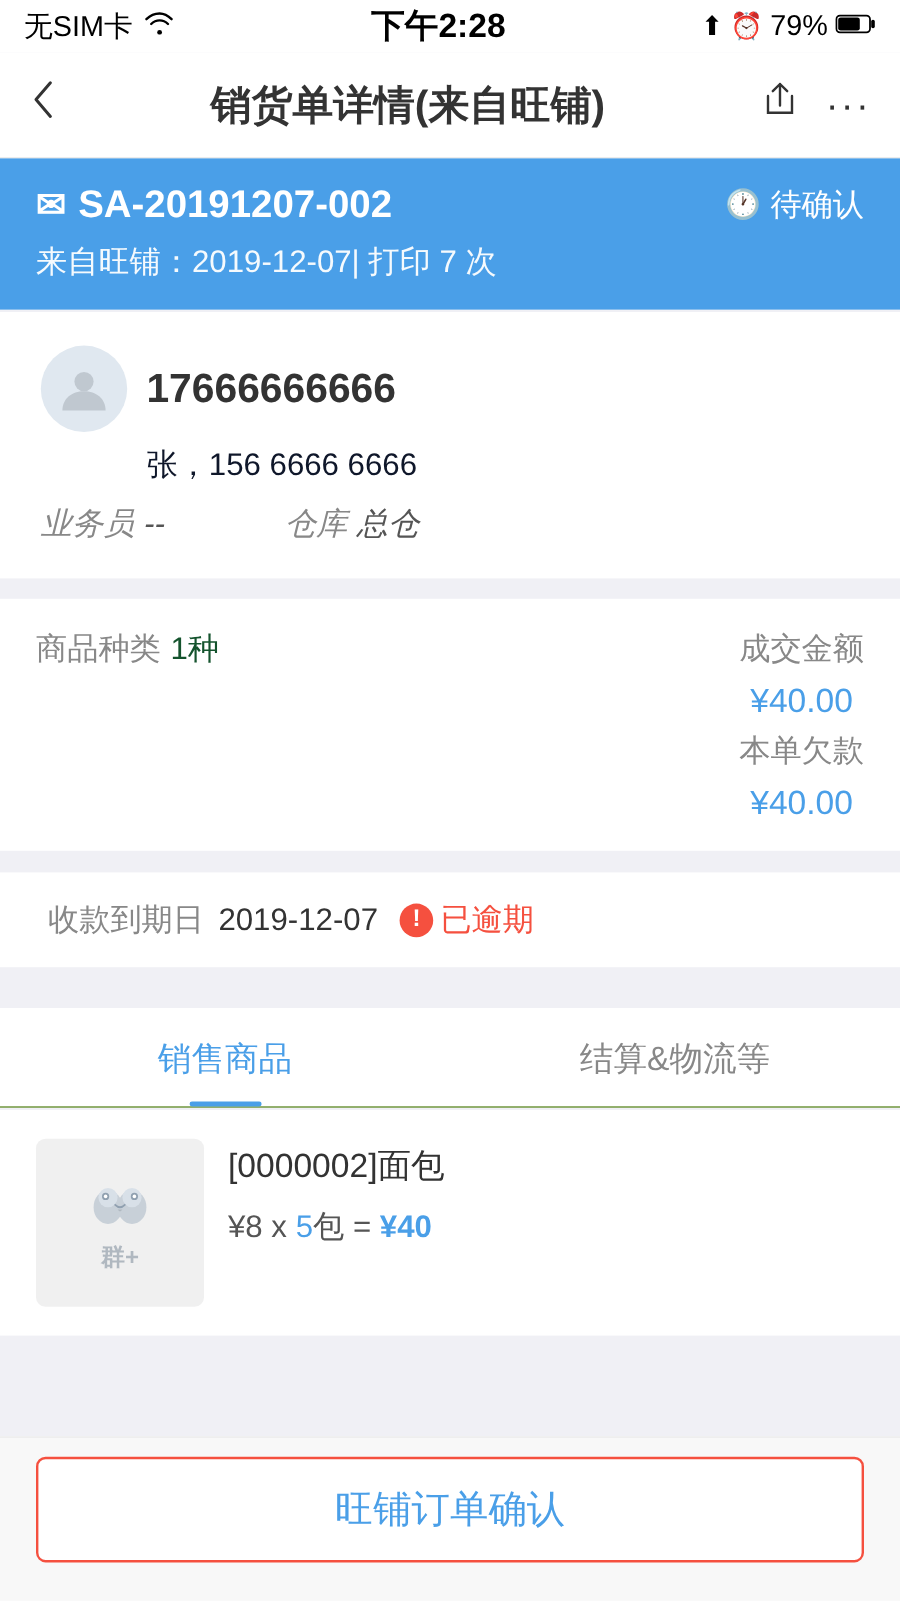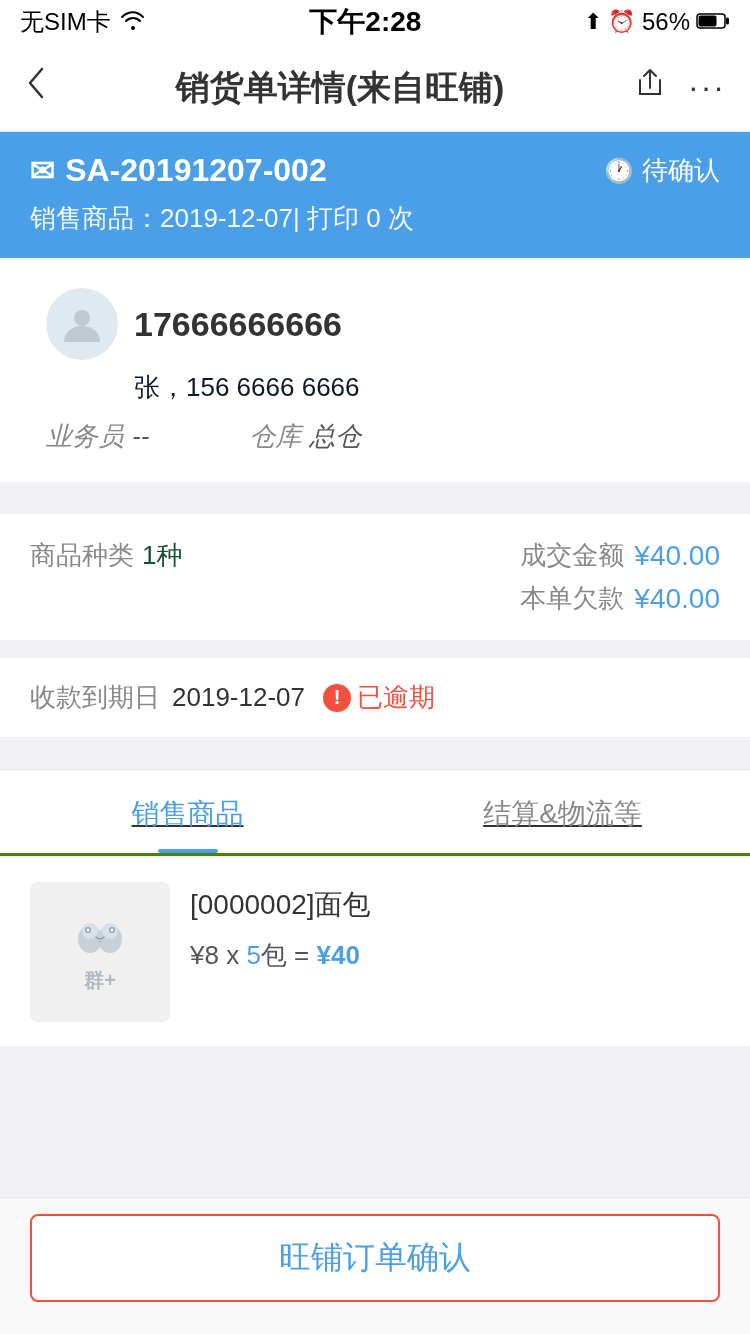--- a/index.html
+++ b/index.html
@@ -110,22 +110,22 @@
     }
     .order-date {
       color: #fff;
       font-size: 26px;
       opacity: 0.95;
     }
 
     
     .customer-card {
       background: #fff;
-      padding: 28px 46px;
-      margin-bottom: 16px;
+      padding: 28px 34px;
+      margin-bottom: 1px;
     }
     .customer-top {
       display: flex;
       align-items: center;
       gap: 16px;
       margin-bottom: 10px;
     }
     .customer-avatar {
       width: 72px;
       height: 72px;
@@ -191,34 +191,35 @@
       display: flex;
       flex-direction: column;
       align-items: flex-end;
       gap: 8px;
     }
     .summary-row {
       display: flex;
       align-items: center;
       gap: 10px;
       font-size: 26px;
+      flex-direction: column;
     }
     .summary-label {
       color: #888;
     }
     .summary-amount {
       color: #4a9fe8;
       font-size: 28px;
       font-weight: 500;
     }
 
     
     .due-card {
       background: #fff;
-      padding: 22px 30px;
+      padding: 22px 40px;
       margin-bottom: 2px;
       display: flex;
       align-items: center;
       gap: 12px;
       font-size: 26px;
       color: #888;
     }
     .due-date-text {
       color: #333;
     }
@@ -244,22 +245,21 @@
     }
 
     
     .tabs-container {
       background: #fff;
       margin-top: 16px;
       margin-bottom: 2px;
     }
     .tabs-row {
       display: flex;
-      border-bottom: 3px solid #4d7c0f;
-      text-decoration: underline;
+      border-bottom: 1px solid #4d7c0f;
     }
     .tab-item {
       flex: 1;
       text-align: center;
       padding: 24px 0 20px;
       font-size: 28px;
       cursor: pointer;
       position: relative;
     }
     .tab-item.active {
@@ -371,21 +371,21 @@
         <path d="M14 16a2 2 0 110 4 2 2 0 010-4z" fill="#000"></path>
         <path d="M7 11c1.9-1.9 4.4-3 7-3s5.1 1.1 7 3" stroke="#000" stroke-width="2" fill="none" stroke-linecap="round"></path>
         <path d="M3 7c3-3 7.1-4.8 11-4.8S21 4 24 7" stroke="#000" stroke-width="2" fill="none" stroke-linecap="round"></path>
       </svg>
     </span>
   </div>
   <div class="status-center">下午2:28</div>
   <div class="status-right">
     <span style="font-size:22px;">⬆</span>
     <span style="font-size:22px;">⏰</span>
-    <span style="font-size:24px;">56%</span>
+    <span style="font-size:24px;">79%</span>
     <span>
       <svg width="34" height="18" viewBox="0 0 34 18">
         <rect x="1" y="2" width="28" height="14" rx="3" ry="3" fill="none" stroke="#000" stroke-width="1.5"></rect>
         <rect x="30" y="5.5" width="3" height="7" rx="1.5" fill="#000"></rect>
         <rect x="2.5" y="3.5" width="18" height="11" rx="2" fill="#000"></rect>
       </svg>
     </span>
   </div>
 </div>
 
@@ -412,21 +412,21 @@
     <div class="order-number">
       <span style="font-size:30px;">✉</span>
       <span>SA-20191207-002</span>
     </div>
     <div class="order-status">
       <span style="font-size:24px;">🕐</span>
       <span>待确认</span>
     </div>
   </div>
   <div class="order-date">
-    <span>销售商品：</span><span>2019-12-07</span><span>| 打印 0 次</span>
+    <span>来自旺铺：</span><span>2019-12-07</span><span>| 打印 7 次</span>
   </div>
 </div>
 
 <div class="customer-card">
   <div class="customer-top">
     <div class="customer-avatar">
       <svg width="44" height="44" viewBox="0 0 44 44" fill="none">
         <circle cx="22" cy="16" r="8" fill="#c0c8d0"></circle>
         <path d="M4 40c0-10 8-16 18-16s18 6 18 16" fill="#c0c8d0"></path>
       </svg>

